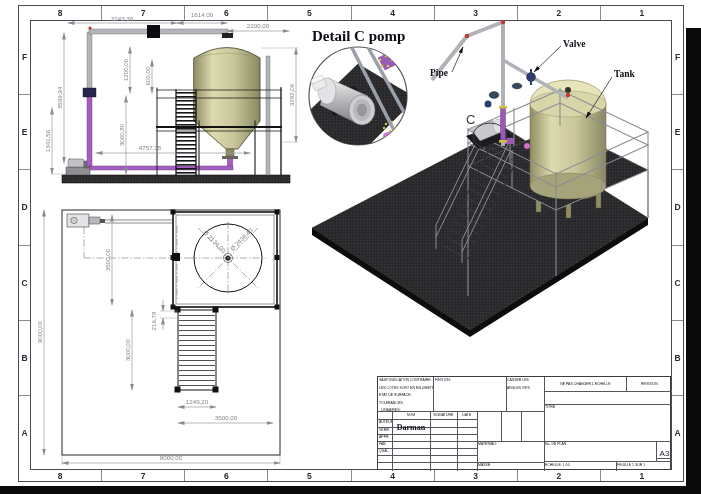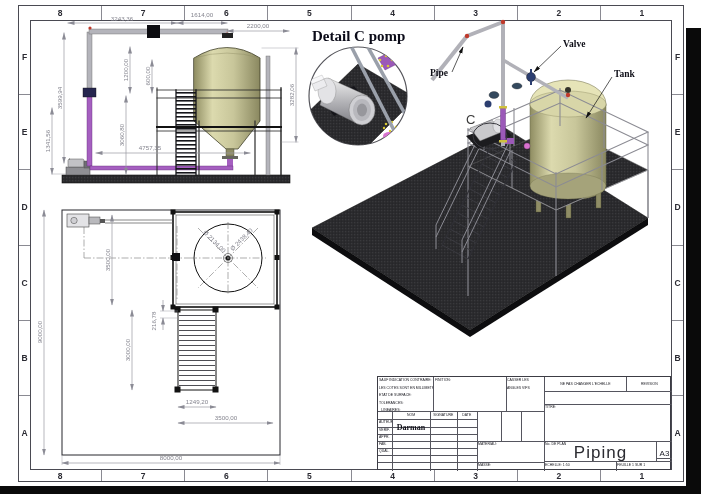--- a/index.html
+++ b/index.html
@@ -523,23 +523,20 @@
     </div>
     <div class="cell" style="left:100px;top:86px;width:65px;height:8px;">
       <span class="micro">MASSE:</span>
     </div>
 
     <div class="cell" style="left:167px;top:28px;width:126px;height:36px;">
       <span class="micro">TITRE:</span>
     </div>
     <div class="cell" style="left:167px;top:65px;width:111px;height:19px;">
       <span class="micro">No. DE PLAN</span>
-      <div style="position:absolute;left:0;top:2px;width:111px;height:17px;display:flex;align-items:center;justify-content:center;">
-        <span class="big-title">Piping</span>
-      </div>
     </div>
     <div class="cell cc" style="left:279px;top:64px;width:15px;height:17px;align-items:flex-end;">
       <span class="fmt">A3</span>
     </div>
     <div class="cell" style="left:167px;top:86px;width:71px;height:8px;">
       <span class="micro">ECHELLE: 1:50</span>
     </div>
     <div class="cell" style="left:239px;top:86px;width:55px;height:8px;">
       <span class="micro">FEUILLE 1 SUR 1</span>
     </div>

